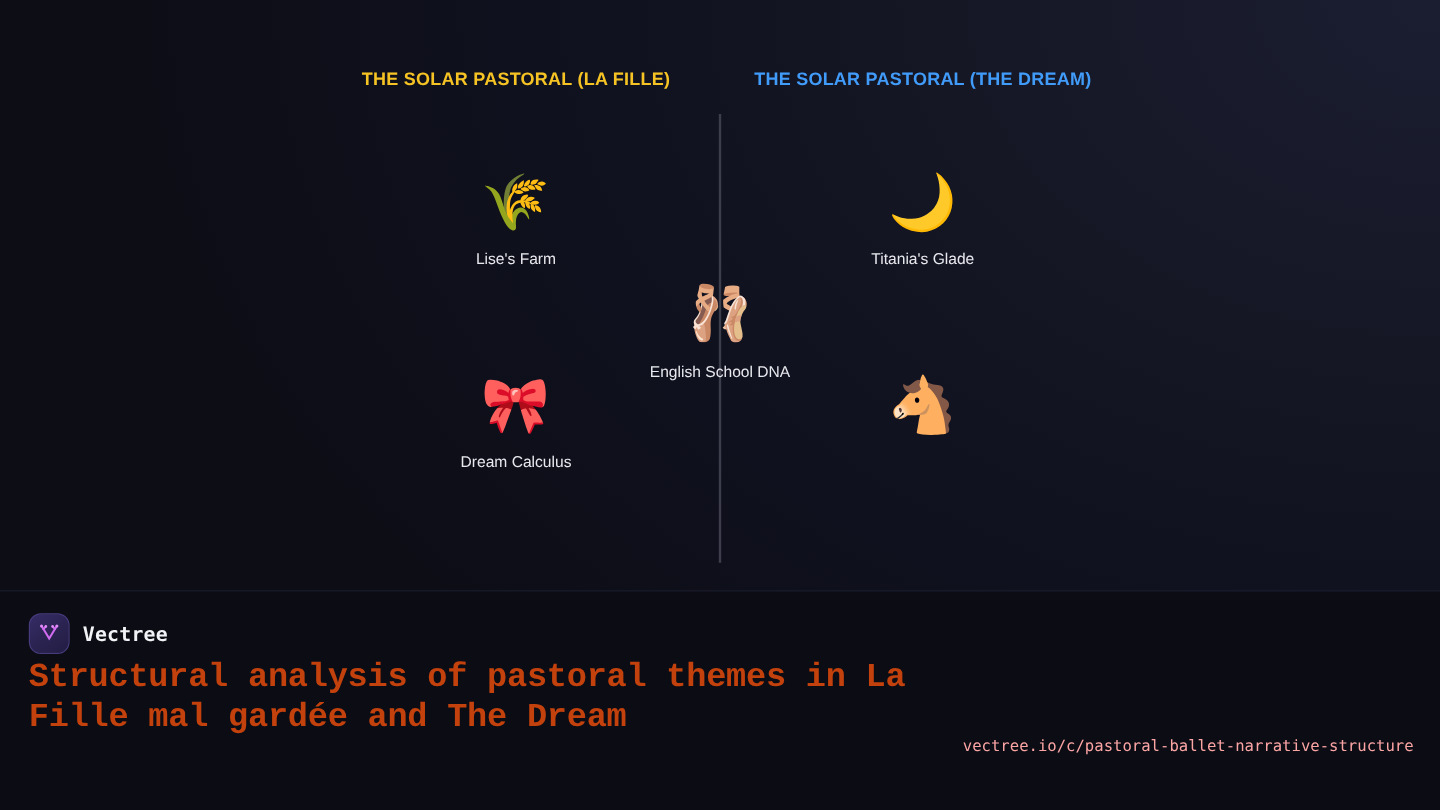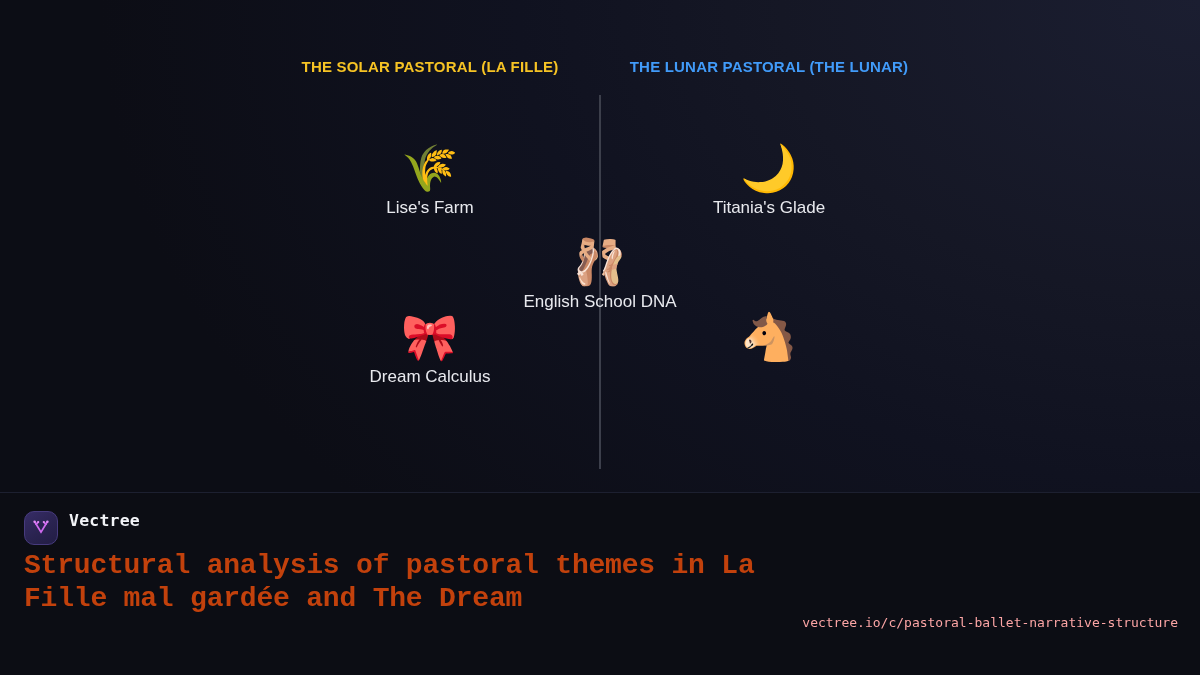--- a/index.html
+++ b/index.html
@@ -69,22 +69,22 @@
   }
   .node-emoji {
     font-size: 46px;
     line-height: 56px;
     height: 56px;
     display: block;
     font-family: "DejaVu Sans", sans-serif;
   }
   .node-label {
     display: block;
-    margin-top: 2px;
-    font-size: 17px;
+    margin-top: 12px;
+    font-size: 13px;
     color: #e8e9ee;
     white-space: nowrap;
   }
 
   #node-lise   { left: 430px; top: 140px; }
   #node-titania{ left: 769px; top: 140px; }
   #node-dna    { left: 600px; top: 234px; }
   #node-ribbon { left: 430px; top: 309px; }
   #node-bottom { left: 769px; top: 309px; }
 
@@ -106,20 +106,21 @@
     width: 1200px;
     height: 182px;
     background: #0c0d14;
   }
 
   #brand {
     position: absolute;
     left: 24px;
     top: 18px;
     display: flex;
+    align-items: center;
     gap: 11px;
   }
   #brand-logo {
     width: 34px;
     height: 34px;
     border-radius: 10px;
     background: linear-gradient(145deg, #362c66 0%, #2a2350 55%, #221d44 100%);
     border: 1px solid #473b7e;
     display: flex;
     align-items: center;
@@ -159,21 +160,21 @@
 </style>
 </head>
 <body>
 
 <div id="stage">
 
   <div id="canvas">
 
     <div class="col-header" id="header-solar">THE SOLAR PASTORAL (LA FILLE)</div>
 
-    <div class="col-header" id="header-lunar">THE LUNAR PASTORAL (THE LUNAR)</div>
+    <div class="col-header" id="header-lunar">THE SOLAR PASTORAL (THE DREAM)</div>
 
     <div id="center-divider"></div>
 
     <div class="node" id="node-lise">
       <span class="node-emoji">🌾</span>
       <span class="node-label">Lise's Farm</span>
     </div>
 
     <div class="node" id="node-titania">
       <span class="node-emoji">🌙</span>

